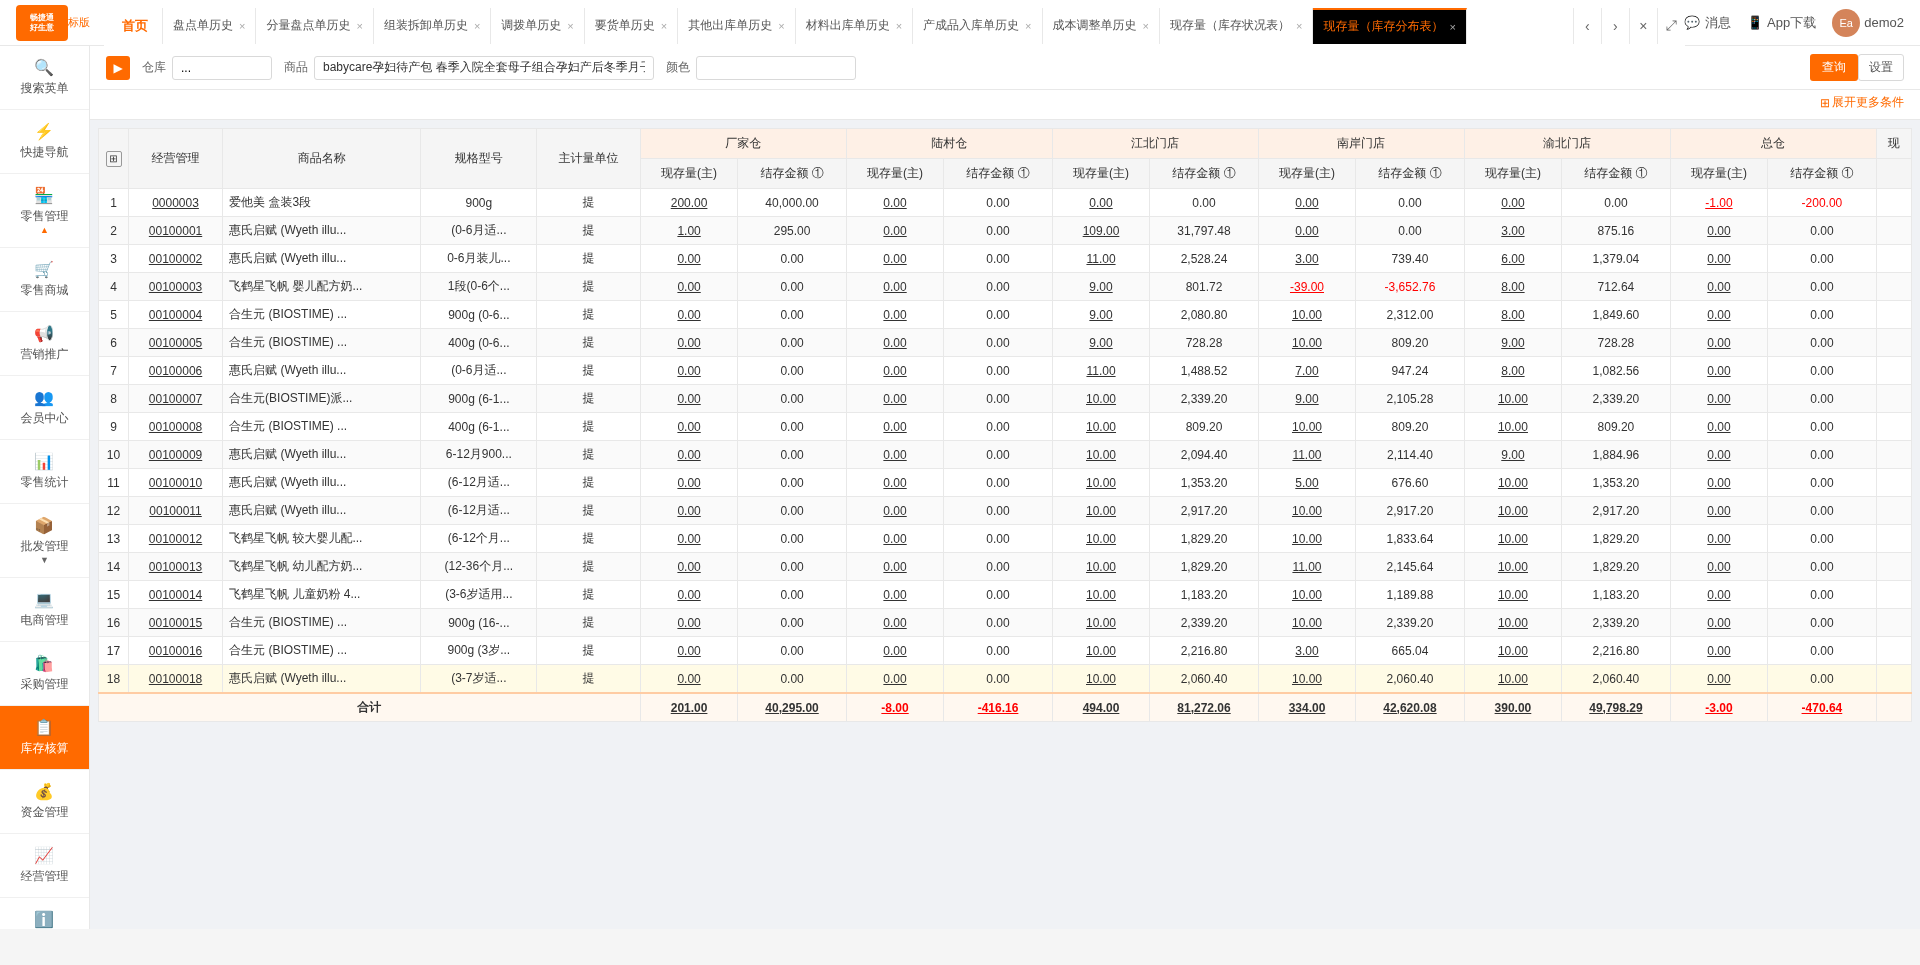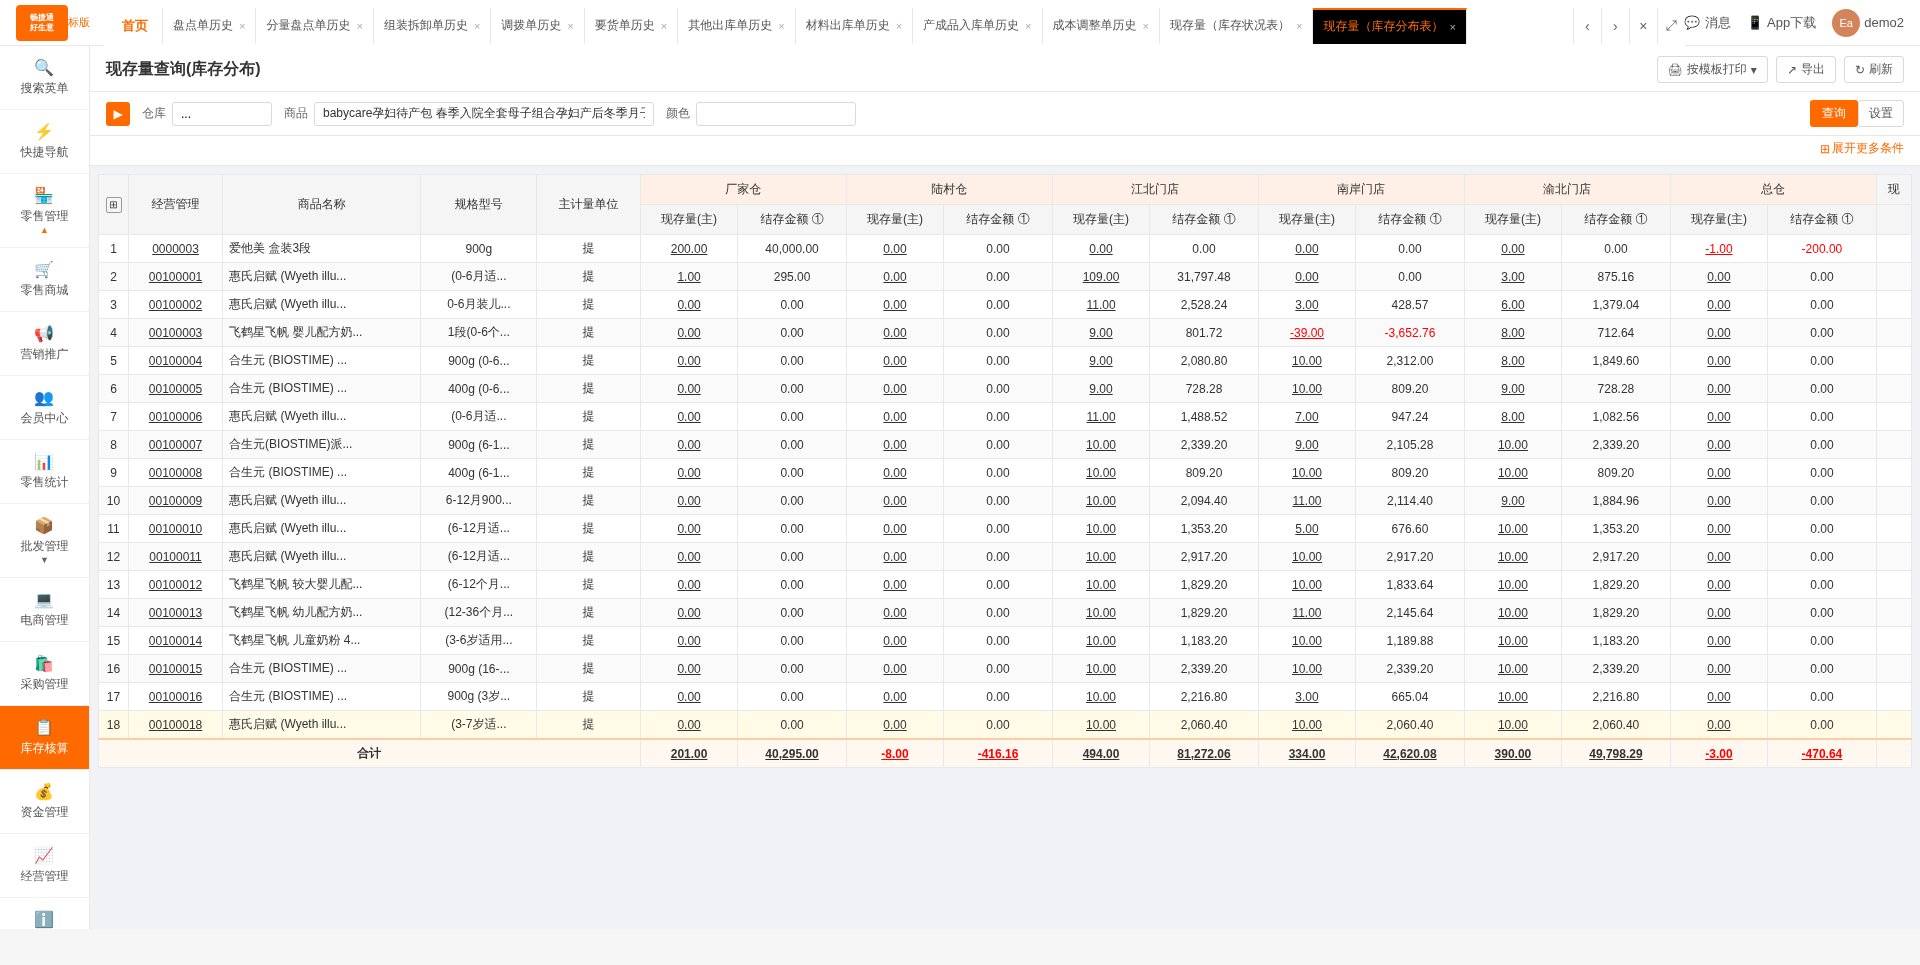--- a/index.html
+++ b/index.html
@@ -170,40 +170,20 @@
     </div>
     <div class="sidebar-item">
       <div class="sidebar-icon">ℹ️</div>
 
     </div>
 
   </div>
 
   <div class="content-area">
 
-    <div class="page-header">
-      <div style="display:flex; align-items:center; justify-content:space-between;">
-        <div class="page-title">现存量查询(库存分布)</div>
-        <div class="page-actions">
-          <button class="btn-outline">
-            <span>🖨</span>
-            <span>按模板打印</span>
-            <span>▾</span>
-          </button>
-          <button class="btn-outline">
-            <span>↗</span>
-            <span>导出</span>
-          </button>
-          <button class="btn-outline">
-            <span>↻</span>
-            <span>刷新</span>
-          </button>
-        </div>
-      </div>
-    </div>
 
     <div style="background:#fff; padding:8px 16px; border-bottom:1px solid #e8e8e8; display:flex; align-items:center; gap:12px; flex-wrap:wrap;">
       <div class="orange-arrow">▶</div>
       <div class="search-field">
         <span class="search-label">仓库</span>
         <input type="text" class="search-input" value="..." style="width: 100px;">
       </div>
       <div class="search-field">
         <span class="search-label">商品</span>
         <input type="text" class="search-input-wide" value="babycare孕妇待产包 春季入院全套母子组合孕妇产后冬季月子用品 22件套 ..." style="">
@@ -307,21 +287,21 @@
     <td style="text-align:left; max-width:140px; overflow:hidden; text-overflow:ellipsis;">惠氏启赋 (Wyeth illu...</td>
     <td>0-6月装儿...</td>
     <td>提</td>
     <td class="num-cell">0.00</td>
     <td class="">0.00</td>
     <td class="num-cell">0.00</td>
     <td class="">0.00</td>
     <td class="num-cell">11.00</td>
     <td class="">2,528.24</td>
     <td class="num-cell">3.00</td>
-    <td class="">428.57</td>
+    <td class="">739.40</td>
     <td class="num-cell">6.00</td>
     <td class="">1,379.04</td>
     <td class="num-cell">0.00</td>
     <td class="">0.00</td>
     <td></td>
   </tr>
             <tr>
     <td>4</td>
     <td class="num-cell">00100003</td>
     <td style="text-align:left; max-width:140px; overflow:hidden; text-overflow:ellipsis;">飞鹤星飞帆 婴儿配方奶...</td>

